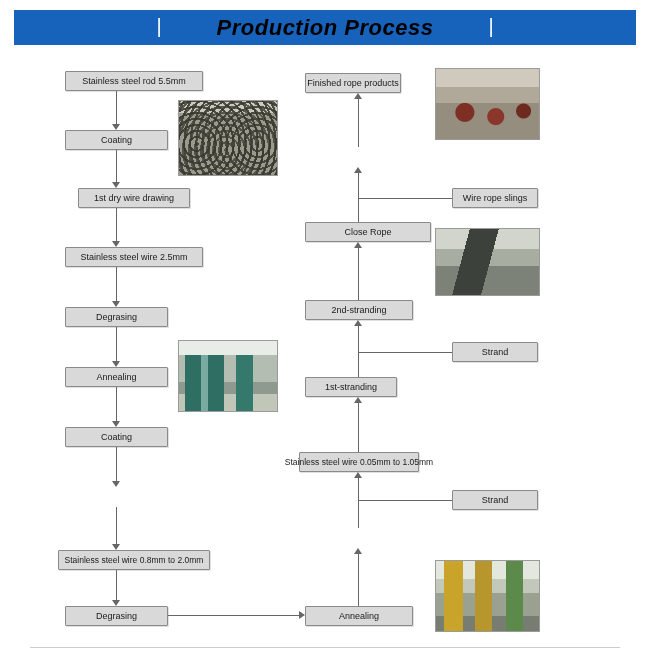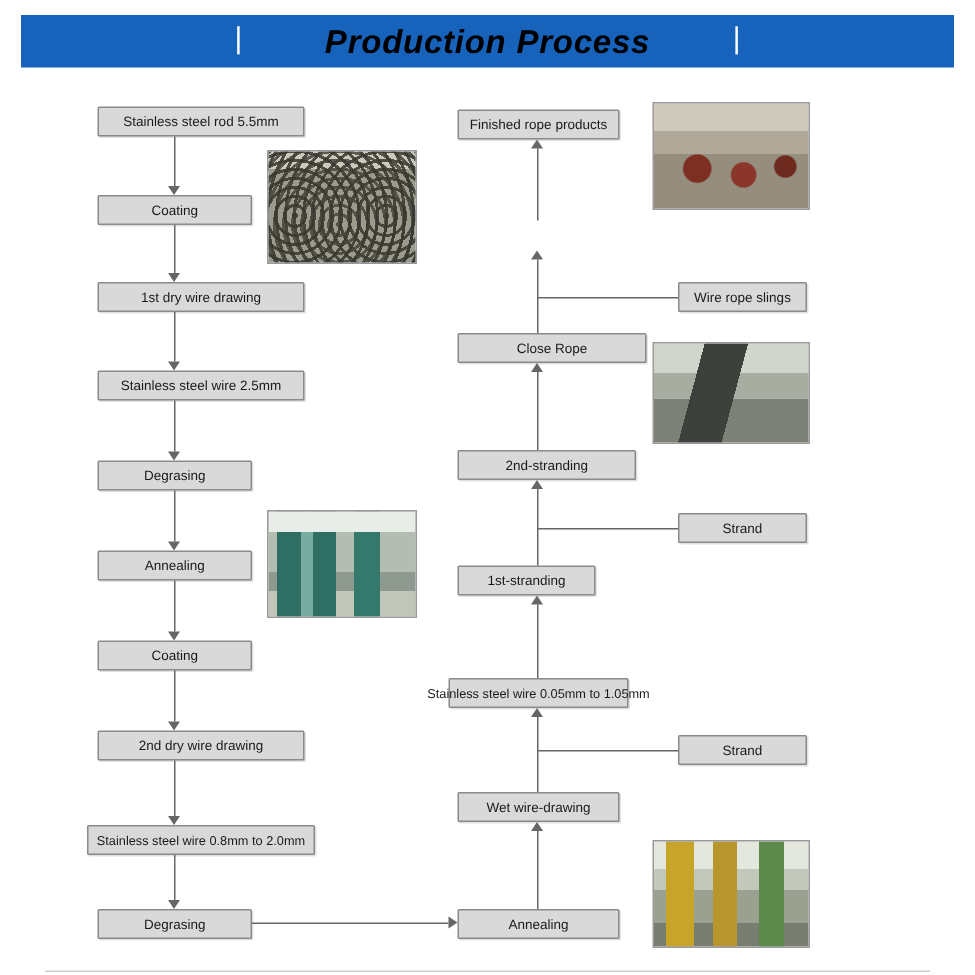--- a/index.html
+++ b/index.html
@@ -80,47 +80,45 @@
 <div class="canvas">
 
   <div class="banner">
     <span class="bar">|</span>
     <span class="title">Production Process</span>
     <span class="bar">|</span>
   </div>
 
   <div class="box" style="left:65px;top:71px;width:138px">Stainless steel rod 5.5mm</div>
   <div class="box" style="left:65px;top:130px;width:103px">Coating</div>
-  <div class="box" style="left:65px;top:188px;width:138px">1st dry wire drawing</div>
+  <div class="box" style="left:78px;top:188px;width:112px">1st dry wire drawing</div>
   <div class="box" style="left:65px;top:247px;width:138px">Stainless steel wire 2.5mm</div>
   <div class="box" style="left:65px;top:307px;width:103px">Degrasing</div>
   <div class="box" style="left:65px;top:367px;width:103px">Annealing</div>
   <div class="box" style="left:65px;top:427px;width:103px">Coating</div>
-  <div class="box" style="left:65px;top:487px;width:138px">2nd dry wire drawing</div>
   <div class="box wide" style="left:58px;top:550px;width:152px">Stainless steel wire 0.8mm to 2.0mm</div>
   <div class="box" style="left:65px;top:606px;width:103px">Degrasing</div>
 
   <div class="conn v down" style="left:116px;top:91px;height:33px"></div>
   <div class="conn v down" style="left:116px;top:150px;height:32px"></div>
   <div class="conn v down" style="left:116px;top:208px;height:33px"></div>
   <div class="conn v down" style="left:116px;top:267px;height:34px"></div>
   <div class="conn v down" style="left:116px;top:327px;height:34px"></div>
   <div class="conn v down" style="left:116px;top:387px;height:34px"></div>
   <div class="conn v down" style="left:116px;top:447px;height:34px"></div>
   <div class="conn v down" style="left:116px;top:507px;height:37px"></div>
   <div class="conn v down" style="left:116px;top:570px;height:30px"></div>
 
   <div class="conn h rightArrow" style="left:168px;top:615px;width:131px"></div>
 
-  <div class="box" style="left:305px;top:73px;width:108px">Finished rope products</div>
+  <div class="box" style="left:305px;top:73px;width:96px">Finished rope products</div>
   <div class="box" style="left:305px;top:222px;width:126px">Close Rope</div>
-  <div class="box" style="left:305px;top:300px;width:119px">2nd-stranding</div>
+  <div class="box" style="left:305px;top:300px;width:108px">2nd-stranding</div>
   <div class="box" style="left:305px;top:377px;width:92px">1st-stranding</div>
   <div class="box wide" style="left:299px;top:452px;width:120px">Stainless steel wire 0.05mm to 1.05mm</div>
-  <div class="box" style="left:305px;top:528px;width:108px">Wet wire-drawing</div>
   <div class="box" style="left:305px;top:606px;width:108px">Annealing</div>
 
   <div class="conn v up" style="left:358px;top:99px;height:48px"></div>
   <div class="conn v up" style="left:358px;top:173px;height:49px"></div>
   <div class="conn v up" style="left:358px;top:248px;height:52px"></div>
   <div class="conn v up" style="left:358px;top:326px;height:51px"></div>
   <div class="conn v up" style="left:358px;top:403px;height:49px"></div>
   <div class="conn v up" style="left:358px;top:478px;height:50px"></div>
   <div class="conn v up" style="left:358px;top:554px;height:52px"></div>
 

